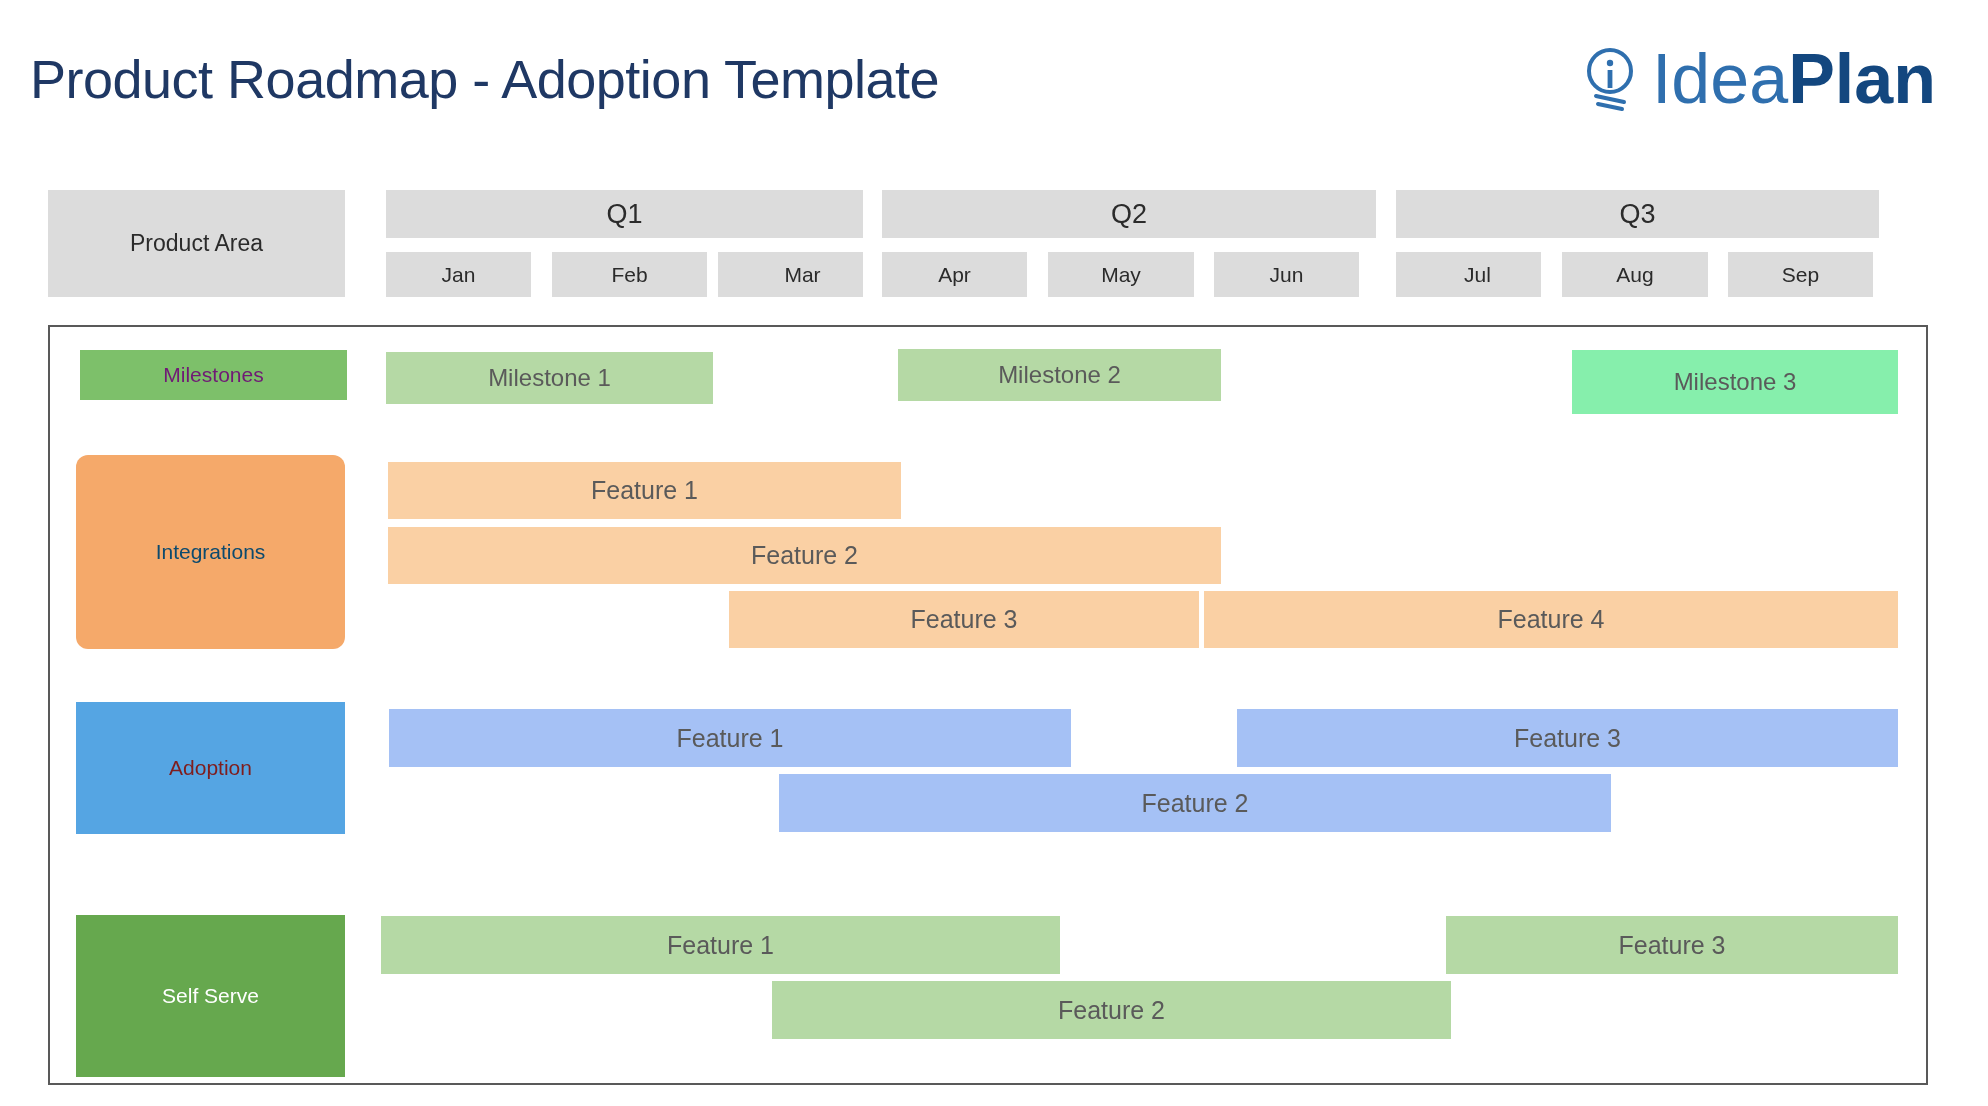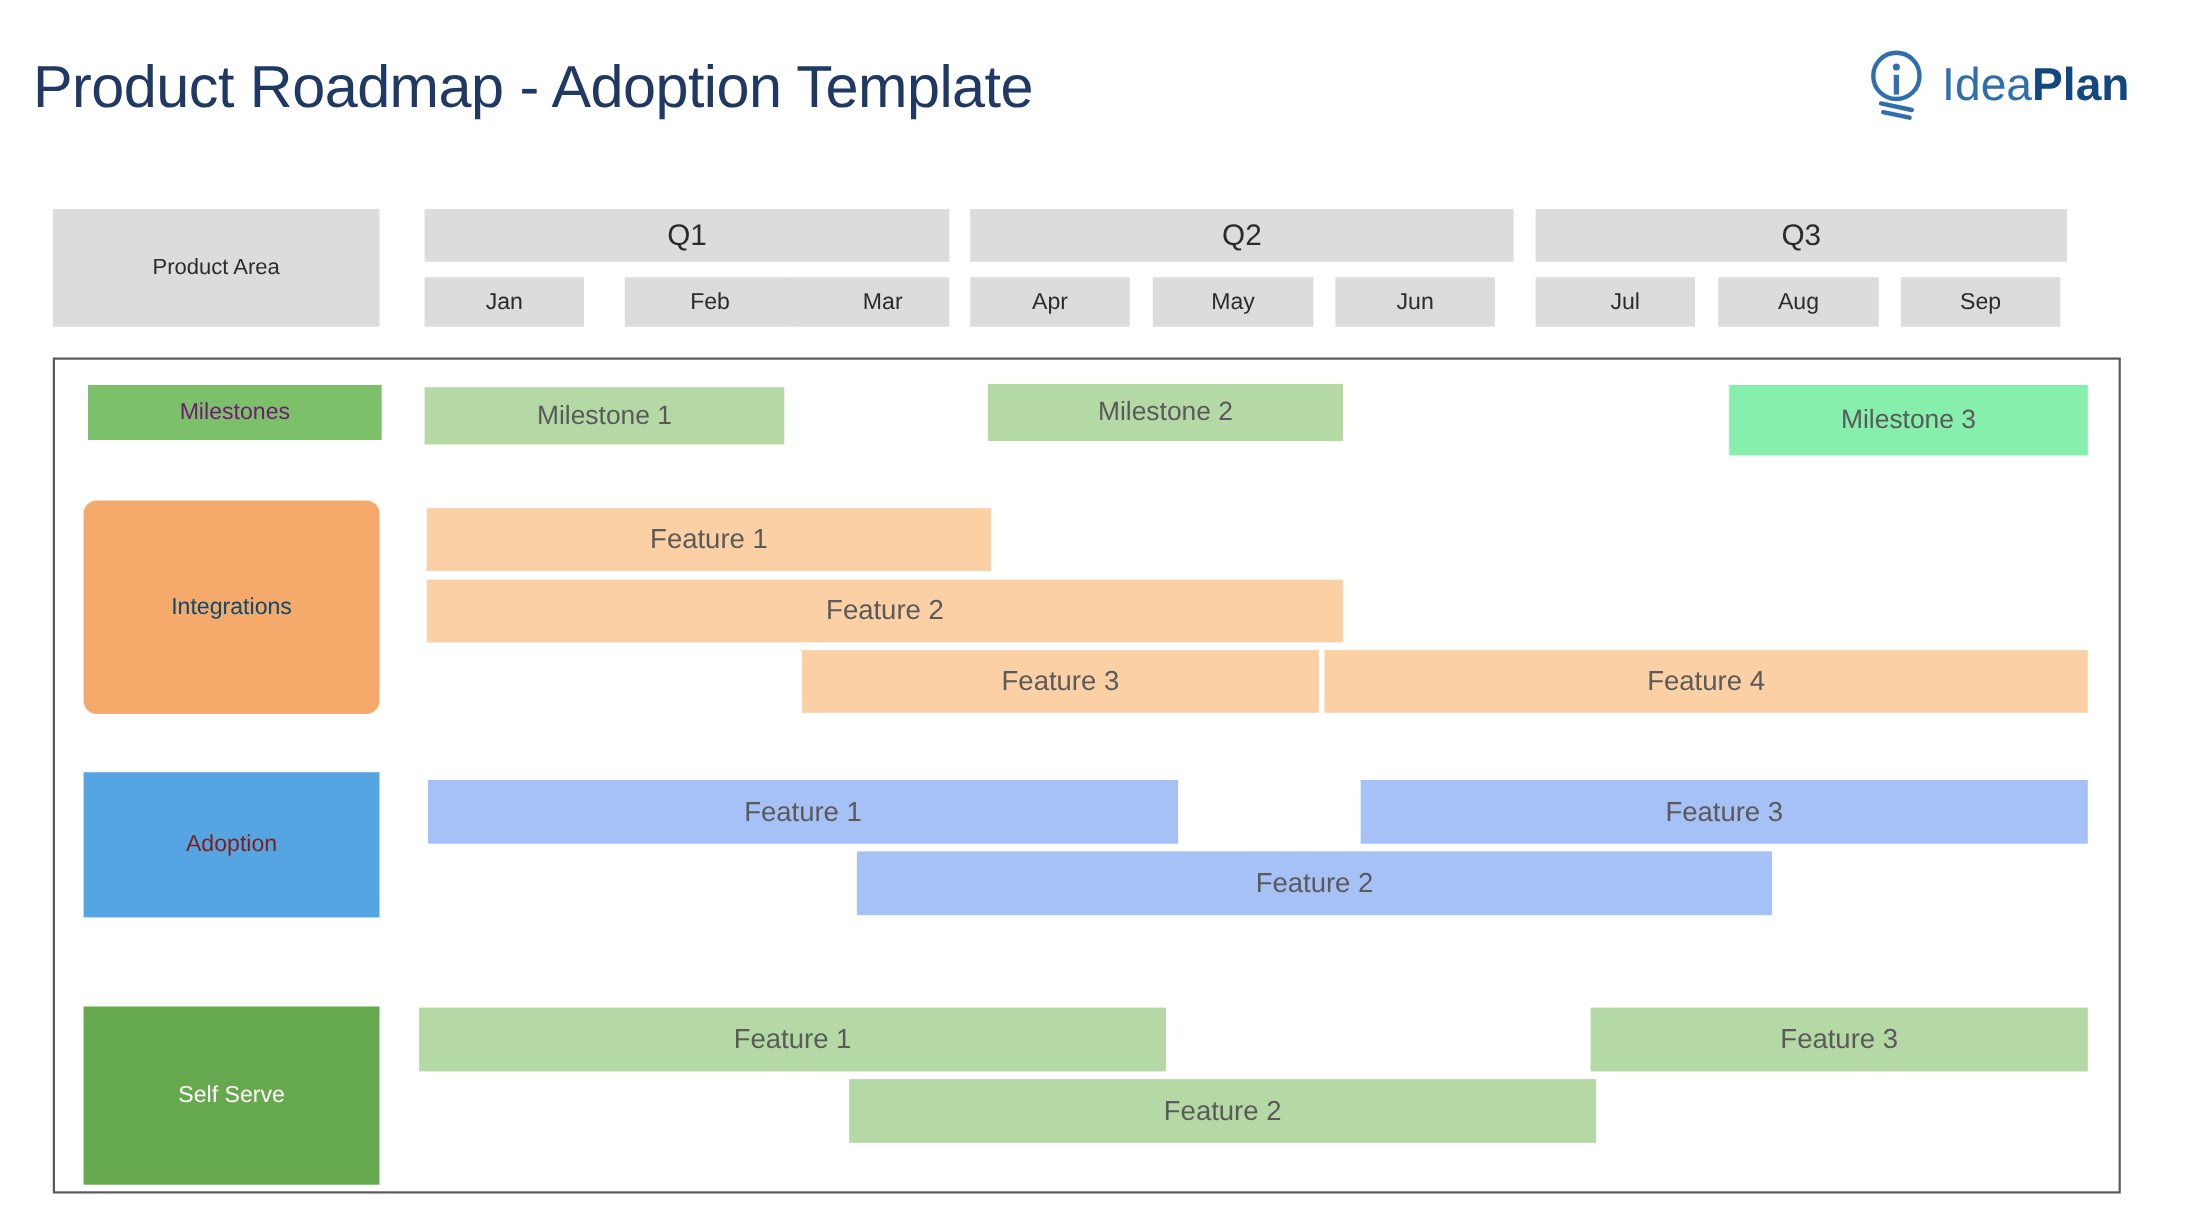--- a/index.html
+++ b/index.html
@@ -38,21 +38,21 @@
     display: flex;
     align-items: center;
     gap: 14px;
   }
   #brand-logo .bulb {
     width: 56px;
     height: 66px;
     display: block;
   }
   #brand-logo .wordmark {
-    font-size: 42px;
+    font-size: 70px;
     line-height: 1;
     white-space: nowrap;
   }
   #brand-logo .wm-idea {
     color: #2f6fae;
     font-weight: 400;
   }
   #brand-logo .wm-plan {
     color: #13477f;
     font-weight: 700;
@@ -66,21 +66,21 @@
     align-items: center;
     justify-content: center;
     color: #2b2b2b;
     box-sizing: border-box;
   }
   #product-area-cell {
     left: 48px;
     top: 190px;
     width: 297px;
     height: 107px;
-    font-size: 20px;
+    font-size: 23px;
   }
   .quarter-cell {
     top: 190px;
     height: 48px;
     font-size: 27px;
   }
   .month-cell {
     top: 252px;
     height: 45px;
     font-size: 21px;
@@ -145,21 +145,21 @@
 
   <div class="hdr-cell" id="product-area-cell">Product Area</div>
 
   <div id="quarter-row">
       <div class="hdr-cell quarter-cell" style="left: 386px; width: 477px;">Q1</div>
       <div class="hdr-cell quarter-cell" style="left: 882px; width: 494px;">Q2</div>
       <div class="hdr-cell quarter-cell" style="left: 1396px; width: 483px;">Q3</div>
     </div>
   <div id="month-row">
       <div class="hdr-cell month-cell" style="left: 386px; width: 145px;">Jan</div>
-      <div class="hdr-cell month-cell" style="left: 552px; width: 155px; margin-left: 16px;">Feb</div>
+      <div class="hdr-cell month-cell" style="left: 552px; width: 155px;">Feb</div>
       <div class="hdr-cell month-cell" style="left: 718px; width: 145px; padding-left: 24px;">Mar</div>
       <div class="hdr-cell month-cell" style="left: 882px; width: 145px;">Apr</div>
       <div class="hdr-cell month-cell" style="left: 1048px; width: 146px;">May</div>
       <div class="hdr-cell month-cell" style="left: 1214px; width: 145px;">Jun</div>
       <div class="hdr-cell month-cell" style="left: 1396px; width: 145px; padding-left: 18px;">Jul</div>
       <div class="hdr-cell month-cell" style="left: 1562px; width: 146px;">Aug</div>
       <div class="hdr-cell month-cell" style="left: 1728px; width: 145px;">Sep</div>
     </div>
 
   <div id="chart-frame"></div>

